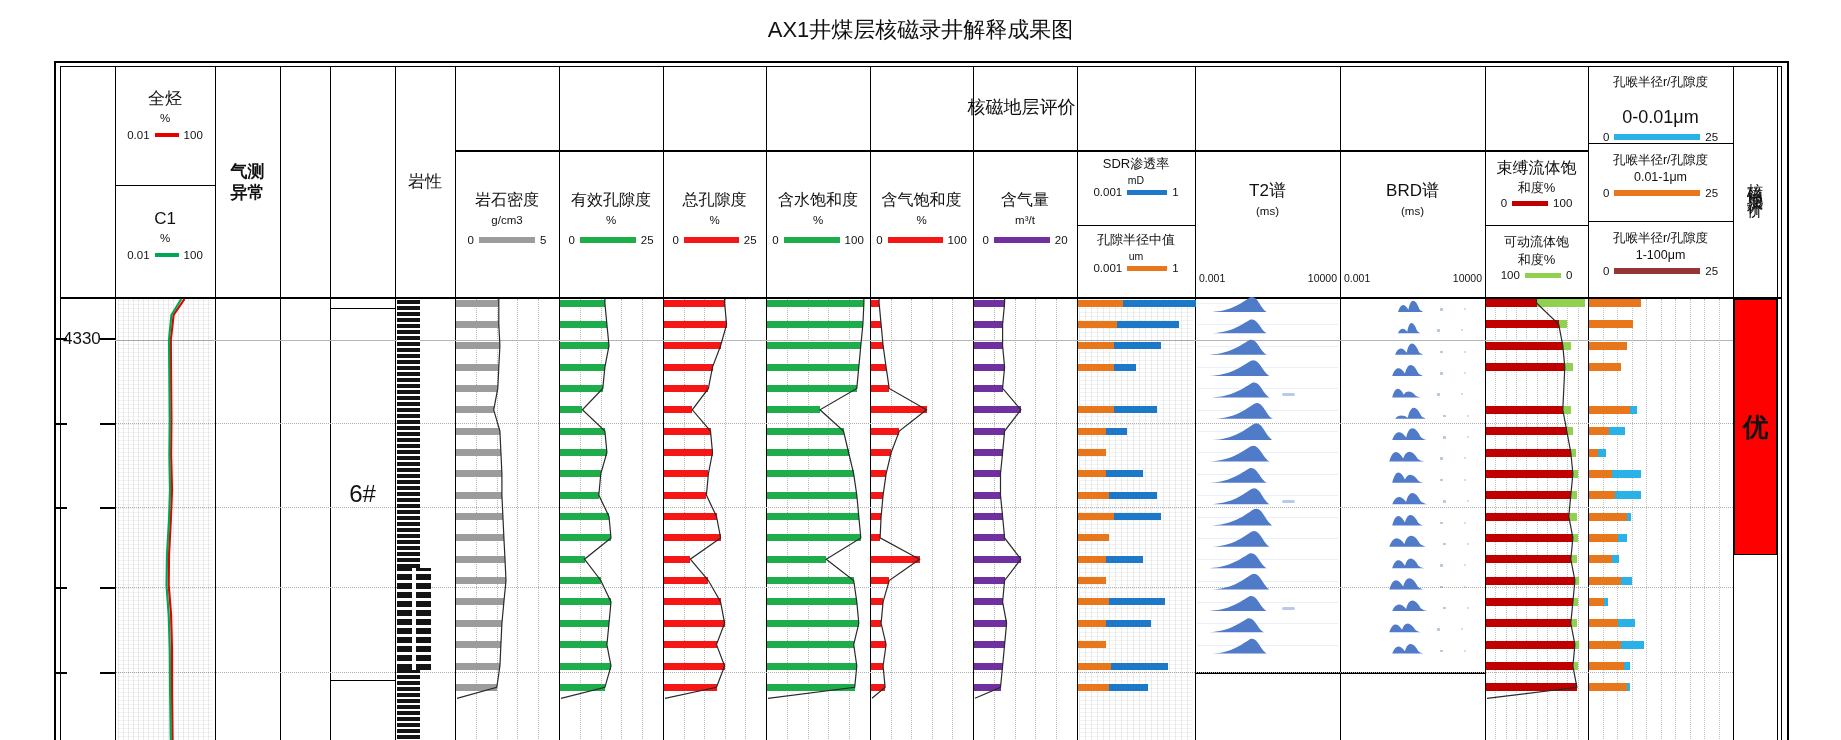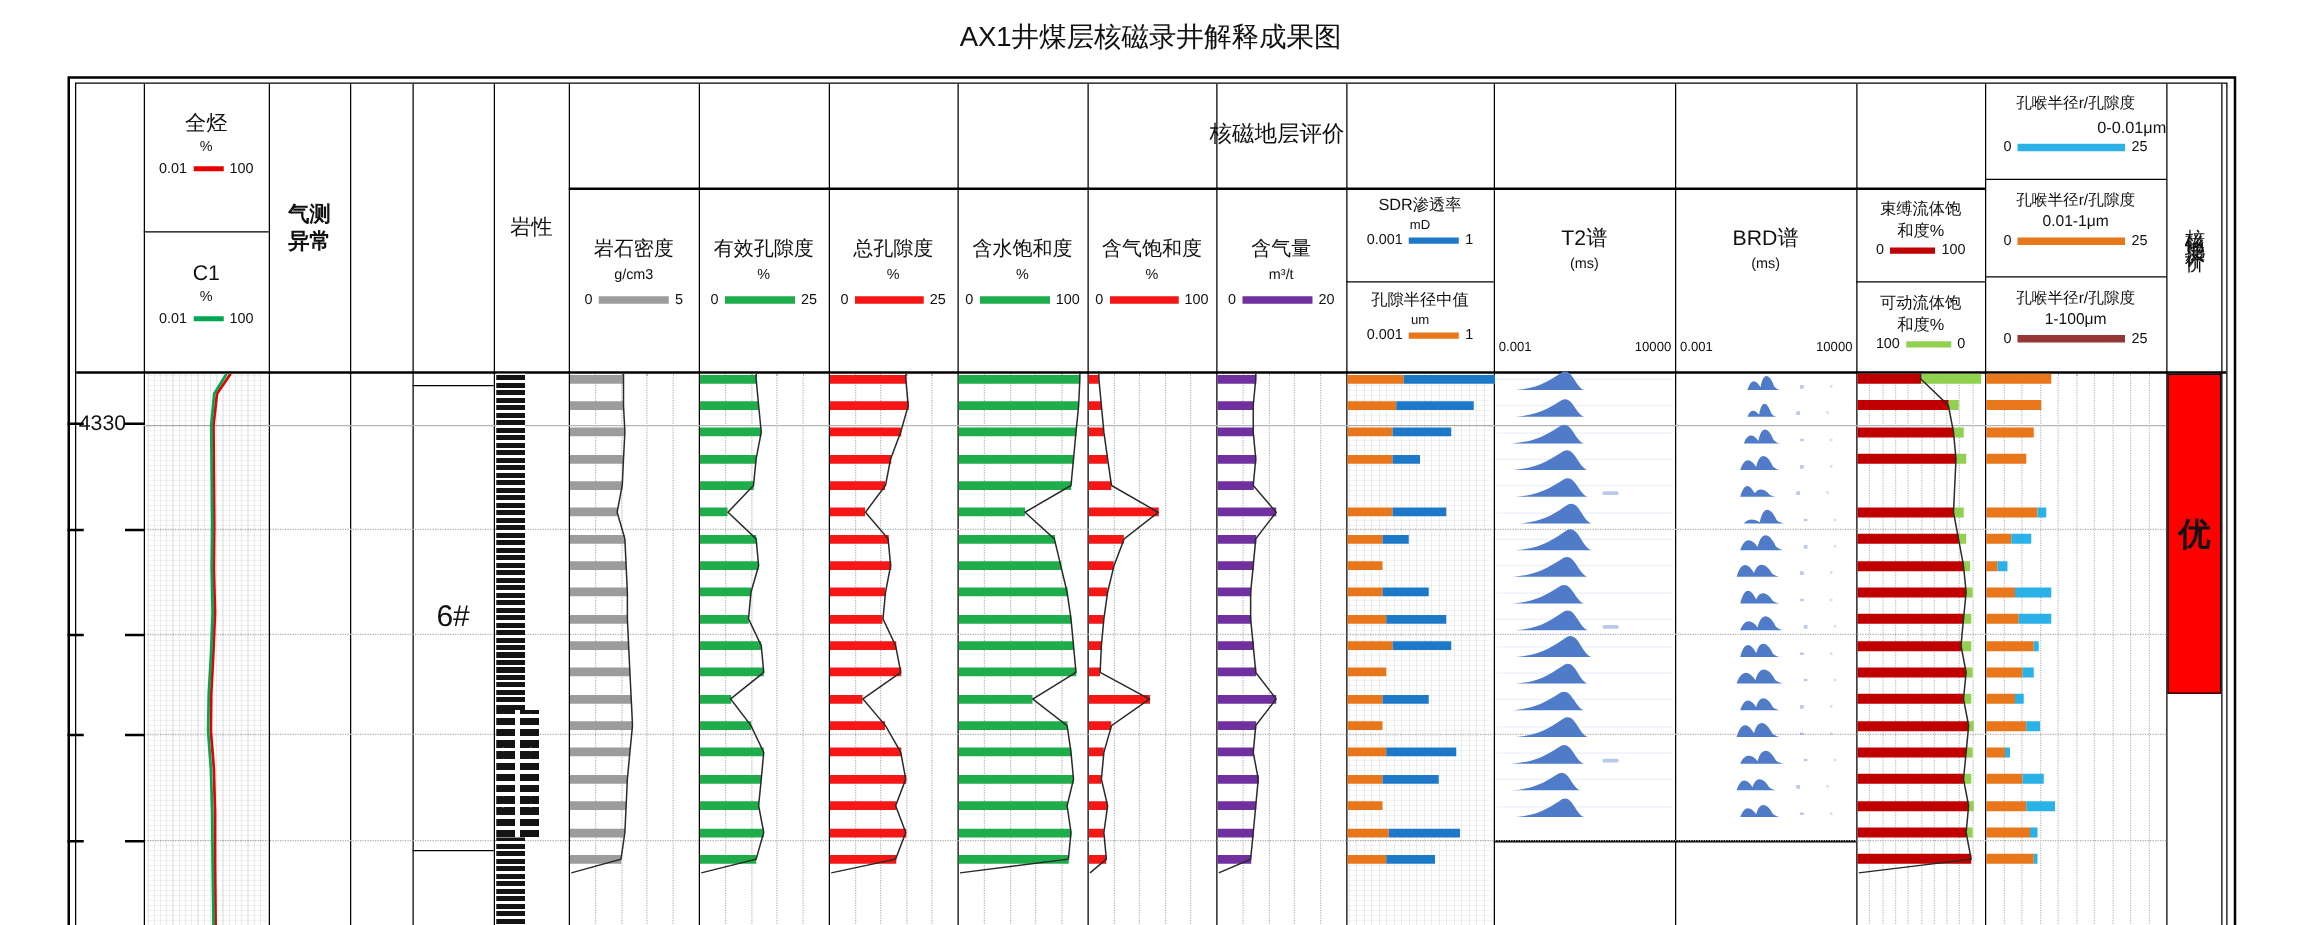--- a/index.html
+++ b/index.html
@@ -137,42 +137,42 @@
   <div class="abs xs" style="left:1295px;top:272px;width:42px;text-align:right;">10000</div>
 
   <div class="abs" style="left:1340px;top:180px;width:145px;text-align:center;">
     <div class="hdr">BRD谱</div>
     <div class="sm" style="margin-top:4px;">(ms)</div>
   </div>
   <div class="abs xs" style="left:1344px;top:272px;">0.001</div>
   <div class="abs xs" style="left:1440px;top:272px;width:42px;text-align:right;">10000</div>
 
   <div class="abs" style="left:1485px;top:158px;width:103px;text-align:center;">
-    <div class="sm" style="font-size:13px;">束缚流体饱</div>
+    <div class="sm" style="font-size:16px;">束缚流体饱</div>
     <div class="sm" style="font-size:13px;">和度%</div>
     <div class="scale xs">
       <span>0</span>
       <span class="swatch" style="width: 36px; background: rgb(192, 0, 0);"></span>
       <span>100</span>
     </div>
   </div>
   <div class="abs" style="left:1485px;top:233px;width:103px;text-align:center;">
     <div class="sm" style="font-size:13px;">可动流体饱</div>
     <div class="sm" style="font-size:13px;">和度%</div>
     <div class="scale xs">
       <span>100</span>
       <span class="swatch" style="width: 36px; background: rgb(146, 208, 80);"></span>
       <span>0</span>
     </div>
   </div>
 
   <div id="pt-headers">
       <div style="position: absolute; left: 1588px; top: 74px; width: 145px; text-align: center;">
         <div class="sm" style="font-size:12.5px;">孔喉半径r/孔隙度</div>
-        <div class="sm" style="font-size:13px;margin-top:3px;text-align:right;">0-0.01μm</div>
+        <div class="sm" style="font-size:18px;margin-top:16px;">0-0.01μm</div>
         <div class="scale xs" style="margin-top:3px;">
           <span>0</span>
           <span class="swatch" style="width:86px;height:6px;background:#2ab2e8;"></span>
           <span>25</span>
         </div>
       </div>
       <div style="position: absolute; left: 1588px; top: 152px; width: 145px; text-align: center;">
         <div class="sm" style="font-size:12.5px;">孔喉半径r/孔隙度</div>
         <div class="sm" style="font-size:12.5px;margin-top:1px;">0.01-1μm</div>
         <div class="scale xs" style="margin-top:3px;">

